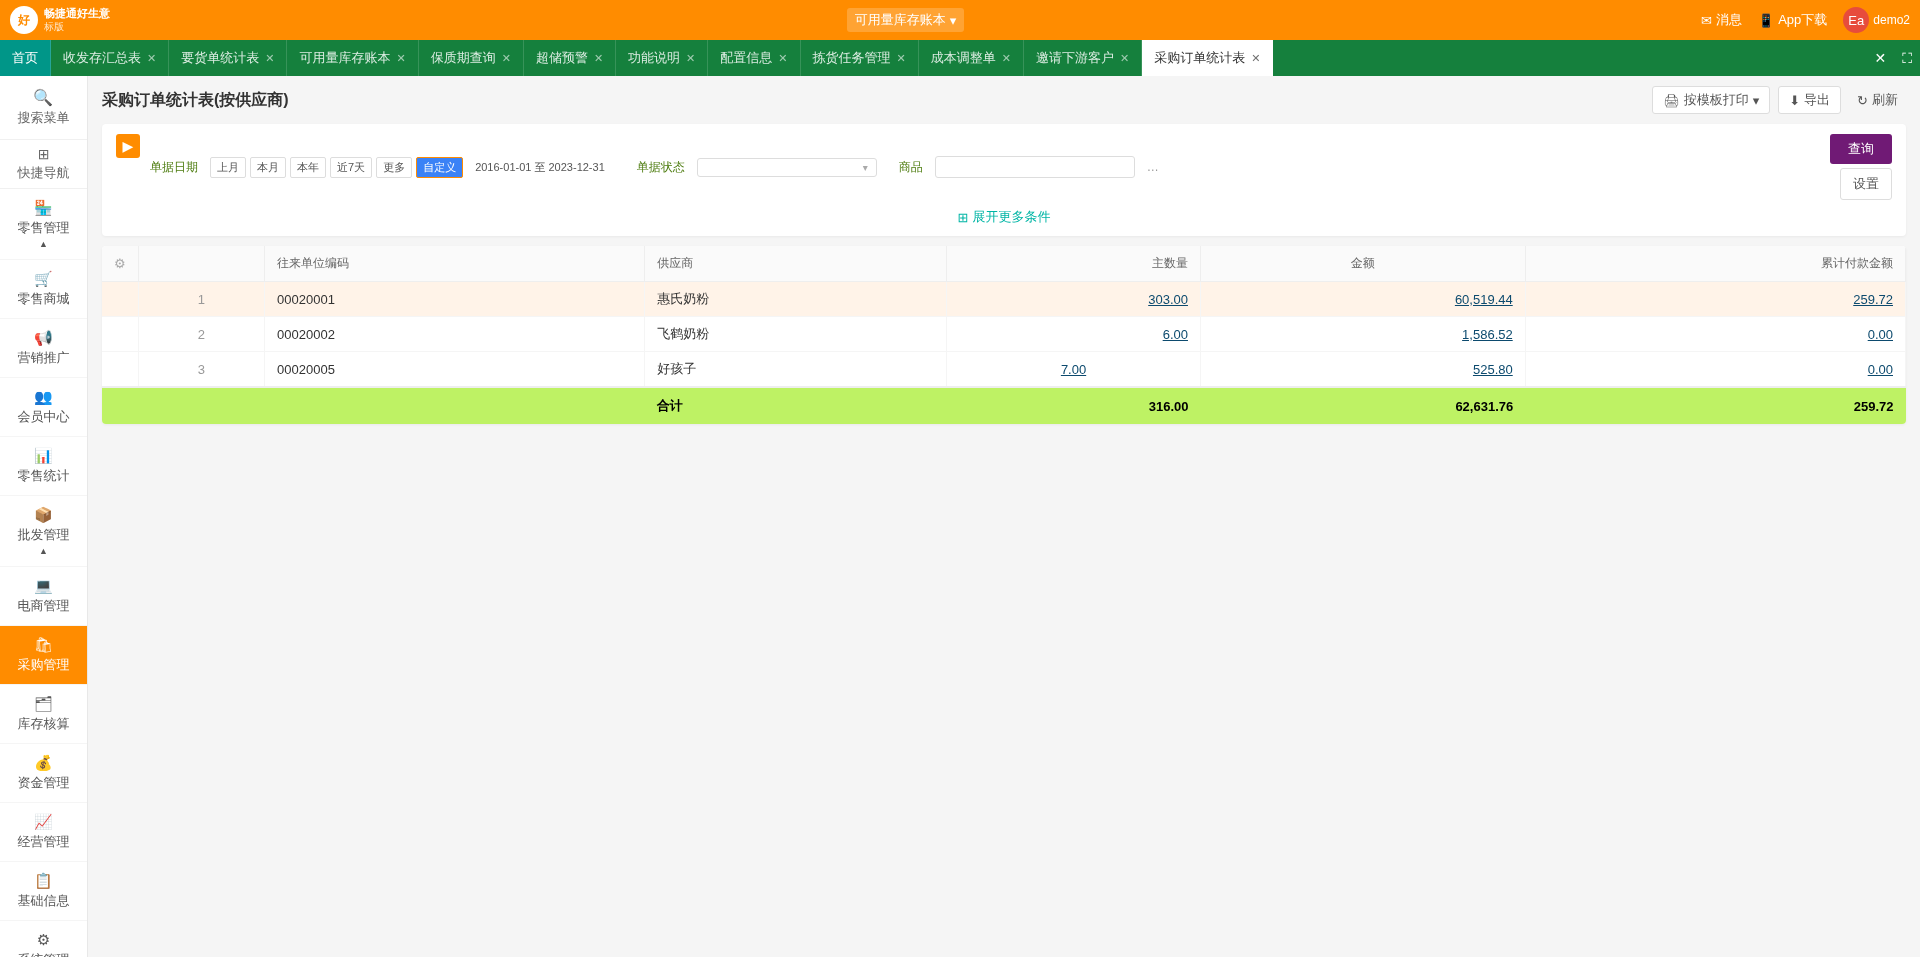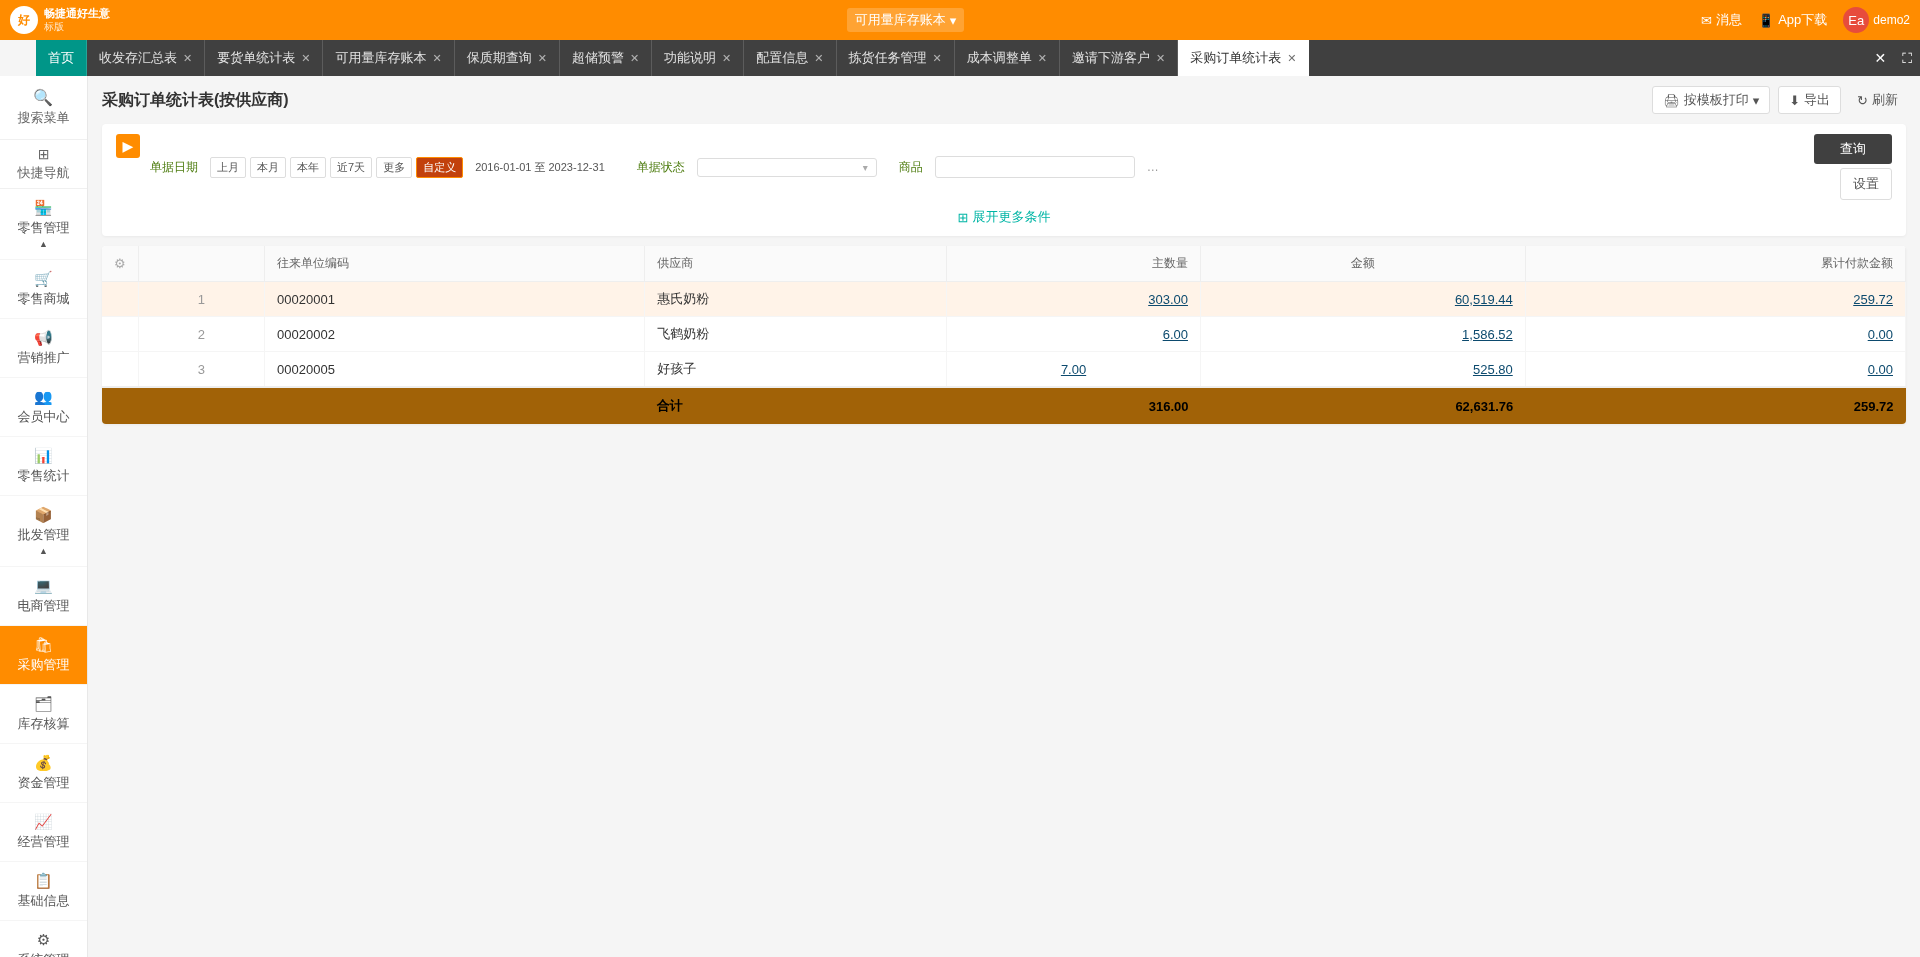--- a/index.html
+++ b/index.html
@@ -19,22 +19,22 @@
     .top-bar-center { display: flex; align-items: center; gap: 8px; }
     .workspace-selector { display: flex; align-items: center; gap: 4px; background: rgba(255,255,255,0.2); padding: 3px 8px; border-radius: 3px; cursor: pointer; color: #fff; }
     .top-bar-right { display: flex; align-items: center; gap: 16px; }
     .top-bar-right .action-btn { display: flex; align-items: center; gap: 4px; color: #fff; cursor: pointer; font-size: 12px; }
     .user-avatar { width: 26px; height: 26px; border-radius: 50%; background: #e74c3c; display: flex; align-items: center; justify-content: center; color: #fff; font-size: 11px; }
     .user-name { color: #fff; font-size: 12px; }
 
     
     .tab-bar {
       display: flex; align-items: center; height: 36px;
-      background: #404040; padding: 0 0px; flex-shrink: 0;
-      overflow-x: auto; white-space: nowrap; margin-left: 36px;
+      background: #15803d; padding: 0 0px; flex-shrink: 0;
+      overflow-x: auto; white-space: nowrap;
     }
     .tab-bar::-webkit-scrollbar { display: none; }
     .tab-item {
       display: inline-flex; align-items: center; gap: 4px;
       padding: 0 12px; height: 36px; cursor: pointer;
       color: rgba(255,255,255,0.85); font-size: 12px; border-right: 1px solid rgba(255,255,255,0.15);
       flex-shrink: 0;
     }
     .tab-item.active { background: #fff; color: #333; }
     .tab-item .tab-close { font-size: 11px; opacity: 0.7; margin-left: 2px; }
@@ -72,30 +72,30 @@
 
     
     .page-content { flex: 1; overflow-y: auto; padding: 10px 14px; }
 
     .page-title-row { display: flex; align-items: center; justify-content: space-between; margin-bottom: 10px; }
     .page-title { font-size: 16px; font-weight: bold; color: #333; }
     .page-title-actions { display: flex; align-items: center; gap: 8px; }
     .print-btn { display: flex; align-items: center; gap: 4px; border: 1px solid #ddd; background: #fff; padding: 4px 10px; border-radius: 3px; cursor: pointer; font-size: 12px; color: #555; }
     .export-btn { display: flex; align-items: center; gap: 4px; border: 1px solid #ddd; background: #fff; padding: 4px 10px; border-radius: 3px; cursor: pointer; font-size: 12px; color: #555; }
     .refresh-btn { display: flex; align-items: center; gap: 4px; border: none; background: none; padding: 4px 8px; cursor: pointer; font-size: 12px; color: #555; }
-    .query-btn { background: #404040; color: #fff; border: none; padding: 6px 26px; border-radius: 3px; cursor: pointer; font-size: 13px; }
+    .query-btn { background: #701a75; color: #fff; border: none; padding: 6px 18px; border-radius: 3px; cursor: pointer; font-size: 13px; }
     .setting-btn { border: 1px solid #ddd; background: #fff; color: #555; padding: 6px 12px; border-radius: 3px; cursor: pointer; font-size: 13px; display: block; margin-top: 4px; }
 
     
     .filter-panel { background: #fff; border-radius: 4px; padding: 10px 14px; margin-bottom: 10px; box-shadow: 0 1px 3px rgba(0,0,0,0.05); }
     .filter-row { display: flex; align-items: center; gap: 12px; flex-wrap: wrap; }
     .filter-label { color: #4d7c0f; font-size: 12px; white-space: nowrap; }
     .filter-date-btns { display: flex; gap: 4px; }
     .date-btn { padding: 2px 6px; border: 1px solid #ddd; background: #fff; border-radius: 2px; cursor: pointer; font-size: 11px; color: #555; }
-    .date-btn.custom { background: #c2410c; color: #fff; border-color: #ff8c00; }
+    .date-btn.custom { background: #3b82f6; color: #fff; border-color: #ff8c00; }
     .date-range { font-size: 11px; color: #555; }
     .filter-expand { display: flex; align-items: center; justify-content: center; margin-top: 8px; }
     .expand-btn { display: flex; align-items: center; gap: 4px; cursor: pointer; color: #00b5a5; font-size: 12px; background: none; border: none; }
     .select-box { border: 1px solid #ddd; border-radius: 3px; padding: 3px 8px; min-width: 120px; color: #555; font-size: 12px; cursor: pointer; display: flex; align-items: center; justify-content: space-between; }
     .select-box .arrow { color: #aaa; font-size: 10px; }
     .text-input { border: 1px solid #ddd; border-radius: 3px; padding: 3px 8px; min-width: 120px; font-size: 12px; color: #555; }
     .more-link { color: #999; font-size: 12px; cursor: pointer; }
     .query-setting-col { display: flex; flex-direction: column; align-items: flex-end; margin-left: auto; }
 
     
@@ -103,21 +103,21 @@
     table { width: 100%; border-collapse: collapse; }
     thead tr { background: #fafafa; }
     thead th { padding: 9px 12px; text-align: left; color: #666; font-weight: normal; font-size: 12px; border-bottom: 1px solid #eee; border-right: 1px solid #eee; }
     thead th.number { text-align: center; }
     tbody tr { border-bottom: 1px solid #f5f5f5; }
     tbody tr:nth-child(odd) { background: #fff; }
     tbody tr.row-selected { background: #fff3e8; }
     tbody td { padding: 8px 12px; color: #333; font-size: 13px; border-right: 1px solid #f5f5f5; }
     tbody td.link { color: #0c4a6e; text-decoration: underline; cursor: pointer; }
     tbody td.center { text-align: center; }
-    tfoot tr { background: #a16207; }
+    tfoot tr { background: #bef264; }
     tfoot td { padding: 9px 12px; font-weight: bold; font-size: 13px; border-top: 2px solid #eee; }
 
     .row-num { color: #999; text-align: center; }
     .settings-col { width: 30px; text-align: center; }
     .gear-icon { color: #aaa; cursor: pointer; }
 
     .toggle-arrow { 
       width: 24px; height: 24px; background: #ff8c00; color: #fff; 
       border-radius: 3px; display: flex; align-items: center; justify-content: center;
       cursor: pointer; flex-shrink: 0; font-size: 14px;

